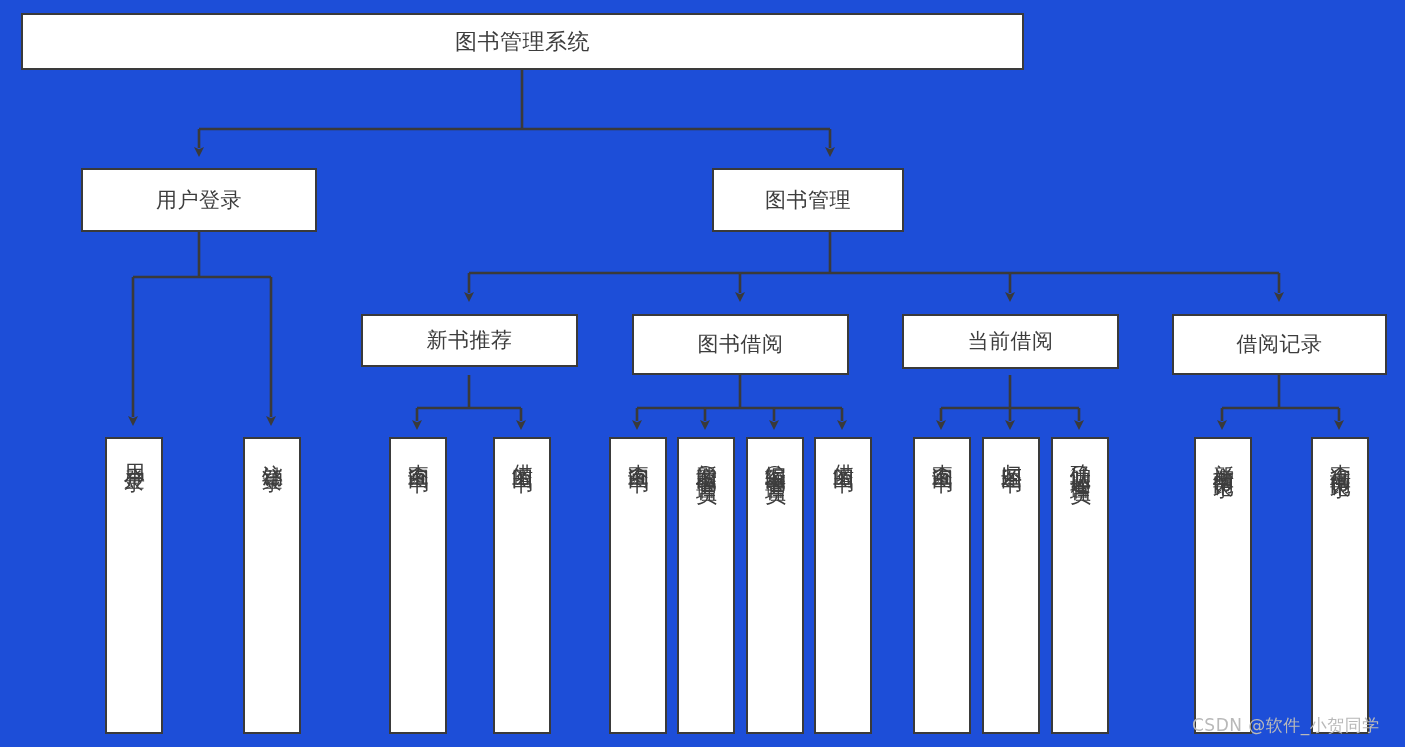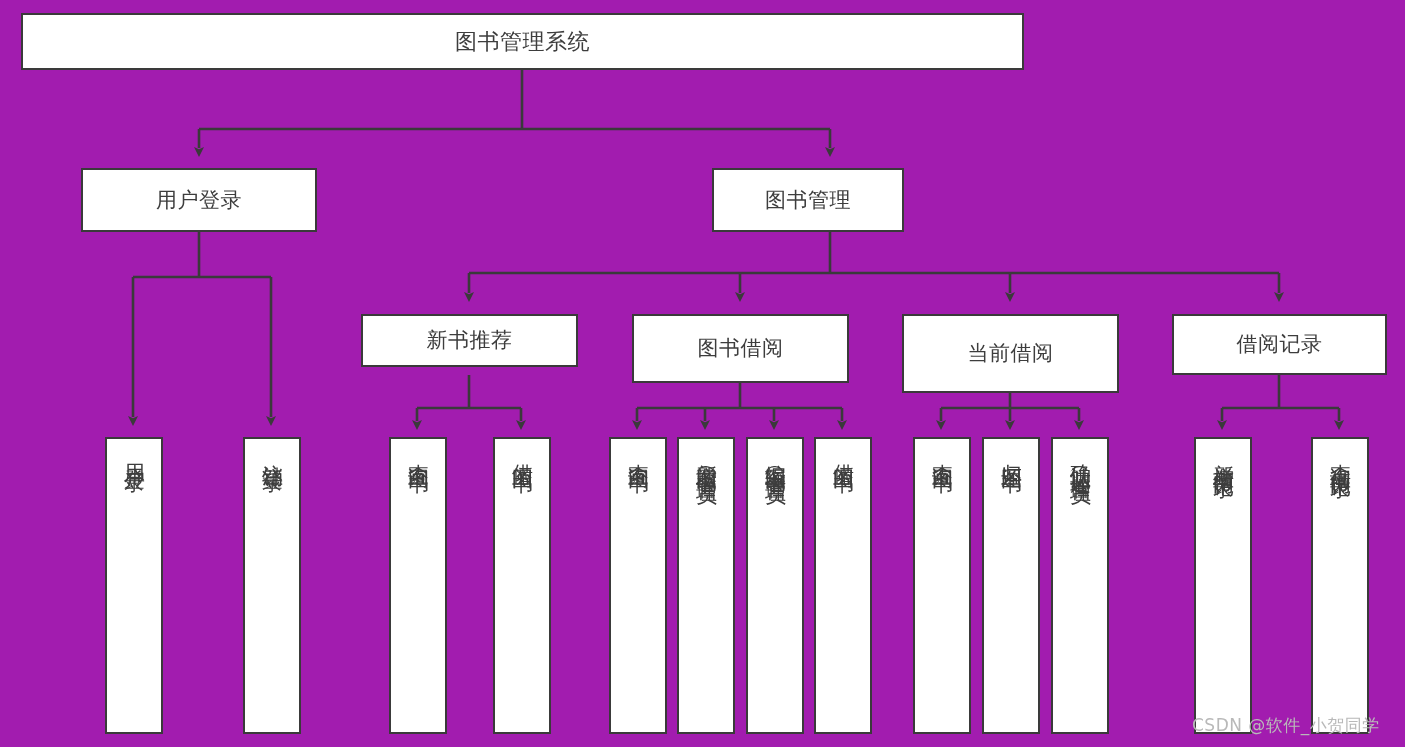--- a/index.html
+++ b/index.html
@@ -10,21 +10,21 @@
   body {
     width: 1405px;
     height: 747px;
     font-family: "DejaVu Sans", "Liberation Sans", sans-serif;
     overflow: hidden;
   }
   #diagram-root {
     position: relative;
     width: 1405px;
     height: 747px;
-    background: #a21caf;
+    background: #1d4ed8;
   }
   svg.flow {
     position: absolute;
     left: 0;
     top: 0;
     width: 1405px;
     height: 747px;
   }
   .node-box {
     position: absolute;
@@ -128,24 +128,24 @@
   <div class="node-box" style="left:81px; top:168px; width:236px; height:64px;">
     <span class="node-label">用户登录</span>
   </div>
   <div class="node-box" style="left:712px; top:168px; width:192px; height:64px;">
     <span class="node-label">图书管理</span>
   </div>
 
   <div class="node-box" style="left:361px; top:314px; width:217px; height:53px;">
     <span class="node-label">新书推荐</span>
   </div>
-  <div class="node-box" style="left:632px; top:314px; width:217px; height:69px;">
+  <div class="node-box" style="left:632px; top:314px; width:217px; height:61px;">
     <span class="node-label">图书借阅</span>
   </div>
-  <div class="node-box" style="left:902px; top:314px; width:217px; height:79px;">
+  <div class="node-box" style="left:902px; top:314px; width:217px; height:55px;">
     <span class="node-label">当前借阅</span>
   </div>
   <div class="node-box" style="left:1172px; top:314px; width:215px; height:61px;">
     <span class="node-label">借阅记录</span>
   </div>
 
   <div class="node-box vertical" style="left:105px; top:437px; width:58px; height:297px;">
     <span class="node-label">用户登录</span>
   </div>
   <div class="node-box vertical" style="left:243px; top:437px; width:58px; height:297px;">

